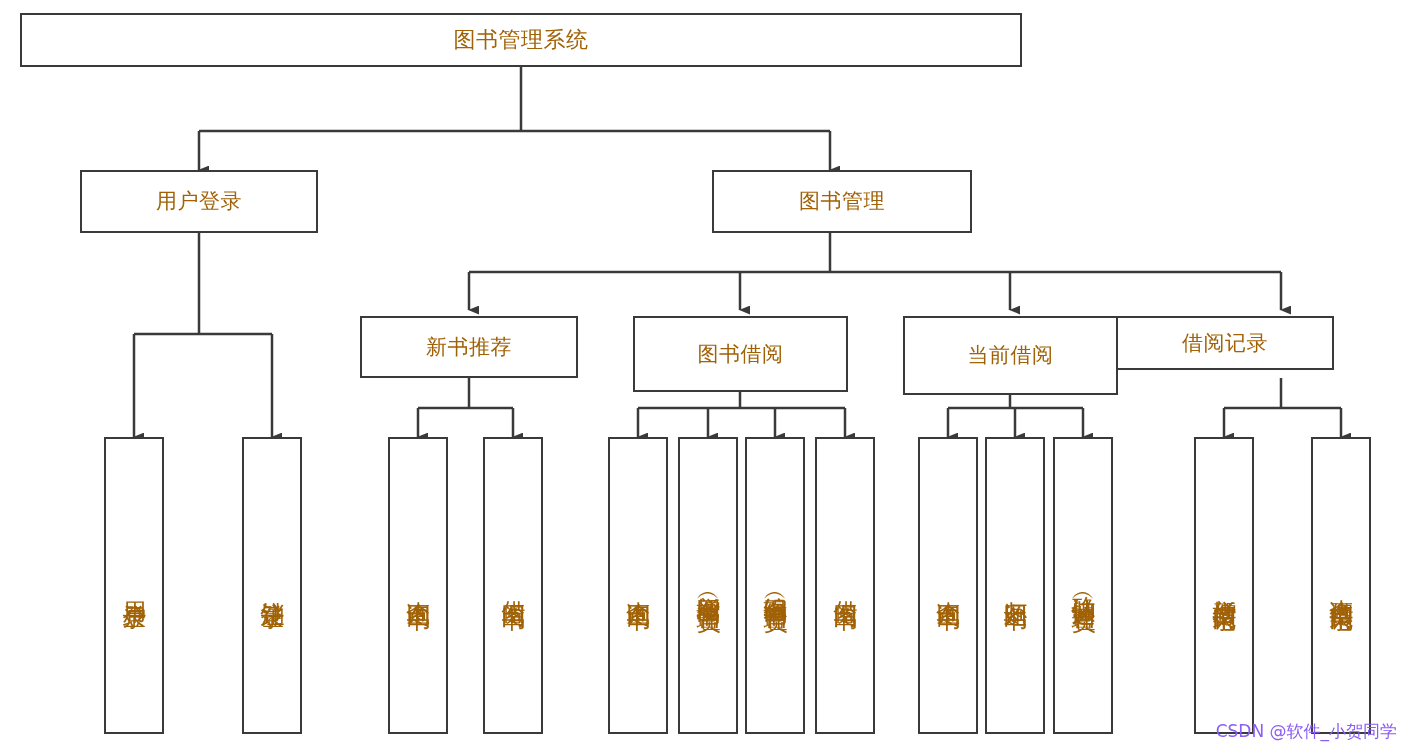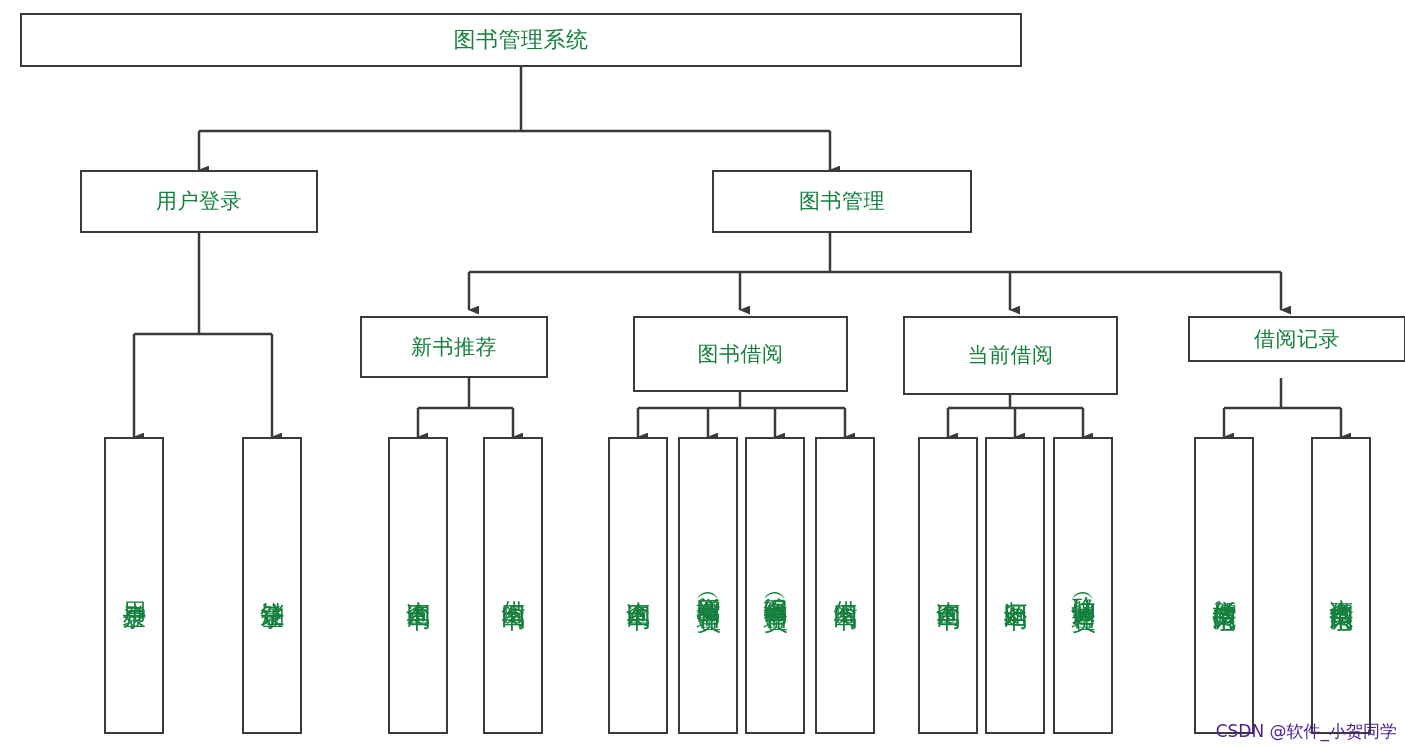--- a/index.html
+++ b/index.html
@@ -33,21 +33,21 @@
     background: #ffffff;
     display: flex;
     align-items: center;
     justify-content: center;
     color: #262626;
   }
   .node-label {
     display: block;
     text-align: right;
     line-height: 1.08;
-    color: #15803d;
+    color: #a16207;
     letter-spacing: 0.5px;
   }
   
   .node.horiz .node-label {
     font-size: 21px;
     writing-mode: horizontal-tb;
   }
   .node.root .node-label {
     font-size: 22px;
   }
@@ -63,21 +63,21 @@
     font-size: 24px;
     line-height: 1.12;
     letter-spacing: 2px;
     white-space: nowrap;
   }
   #watermark {
     position: absolute;
     right: 8px;
     bottom: 4px;
     font-size: 17px;
-    color: #4c1d95;
+    color: #8b5cf6;
     white-space: nowrap;
     user-select: none;
   }
 </style>
 </head>
 <body>
 
 <div id="diagram-canvas">
 
   <svg id="edges-layer" viewBox="0 0 1405 747" width="1405" height="747" xmlns="http://www.w3.org/2000/svg">
@@ -135,33 +135,33 @@
   </div>
 
   <div class="node horiz" style="left:80px; top:170px; width:238px; height:63px;">
     <span class="node-label">用户登录</span>
   </div>
 
   <div class="node horiz" style="left:712px; top:170px; width:260px; height:63px;">
     <span class="node-label">图书管理</span>
   </div>
 
-  <div class="node horiz" style="left:360px; top:316px; width:188px; height:62px;">
+  <div class="node horiz" style="left:360px; top:316px; width:218px; height:62px;">
     <span class="node-label">新书推荐</span>
   </div>
 
   <div class="node horiz" style="left:633px; top:316px; width:215px; height:76px;">
     <span class="node-label">图书借阅</span>
   </div>
 
   <div class="node horiz" style="left:903px; top:316px; width:215px; height:79px;">
     <span class="node-label">当前借阅</span>
   </div>
 
-  <div class="node horiz" style="left:1188px; top:316px; width:218px; height:46px;">
+  <div class="node horiz" style="left:1116px; top:316px; width:218px; height:54px;">
     <span class="node-label">借阅记录</span>
   </div>
 
   <div class="node vert" style="left:104px; top:437px; width:60px; height:297px;">
     <span class="node-label">用户登录</span>
   </div>
 
   <div class="node vert" style="left:242px; top:437px; width:60px; height:297px;">
     <span class="node-label">注销登录</span>
   </div>

